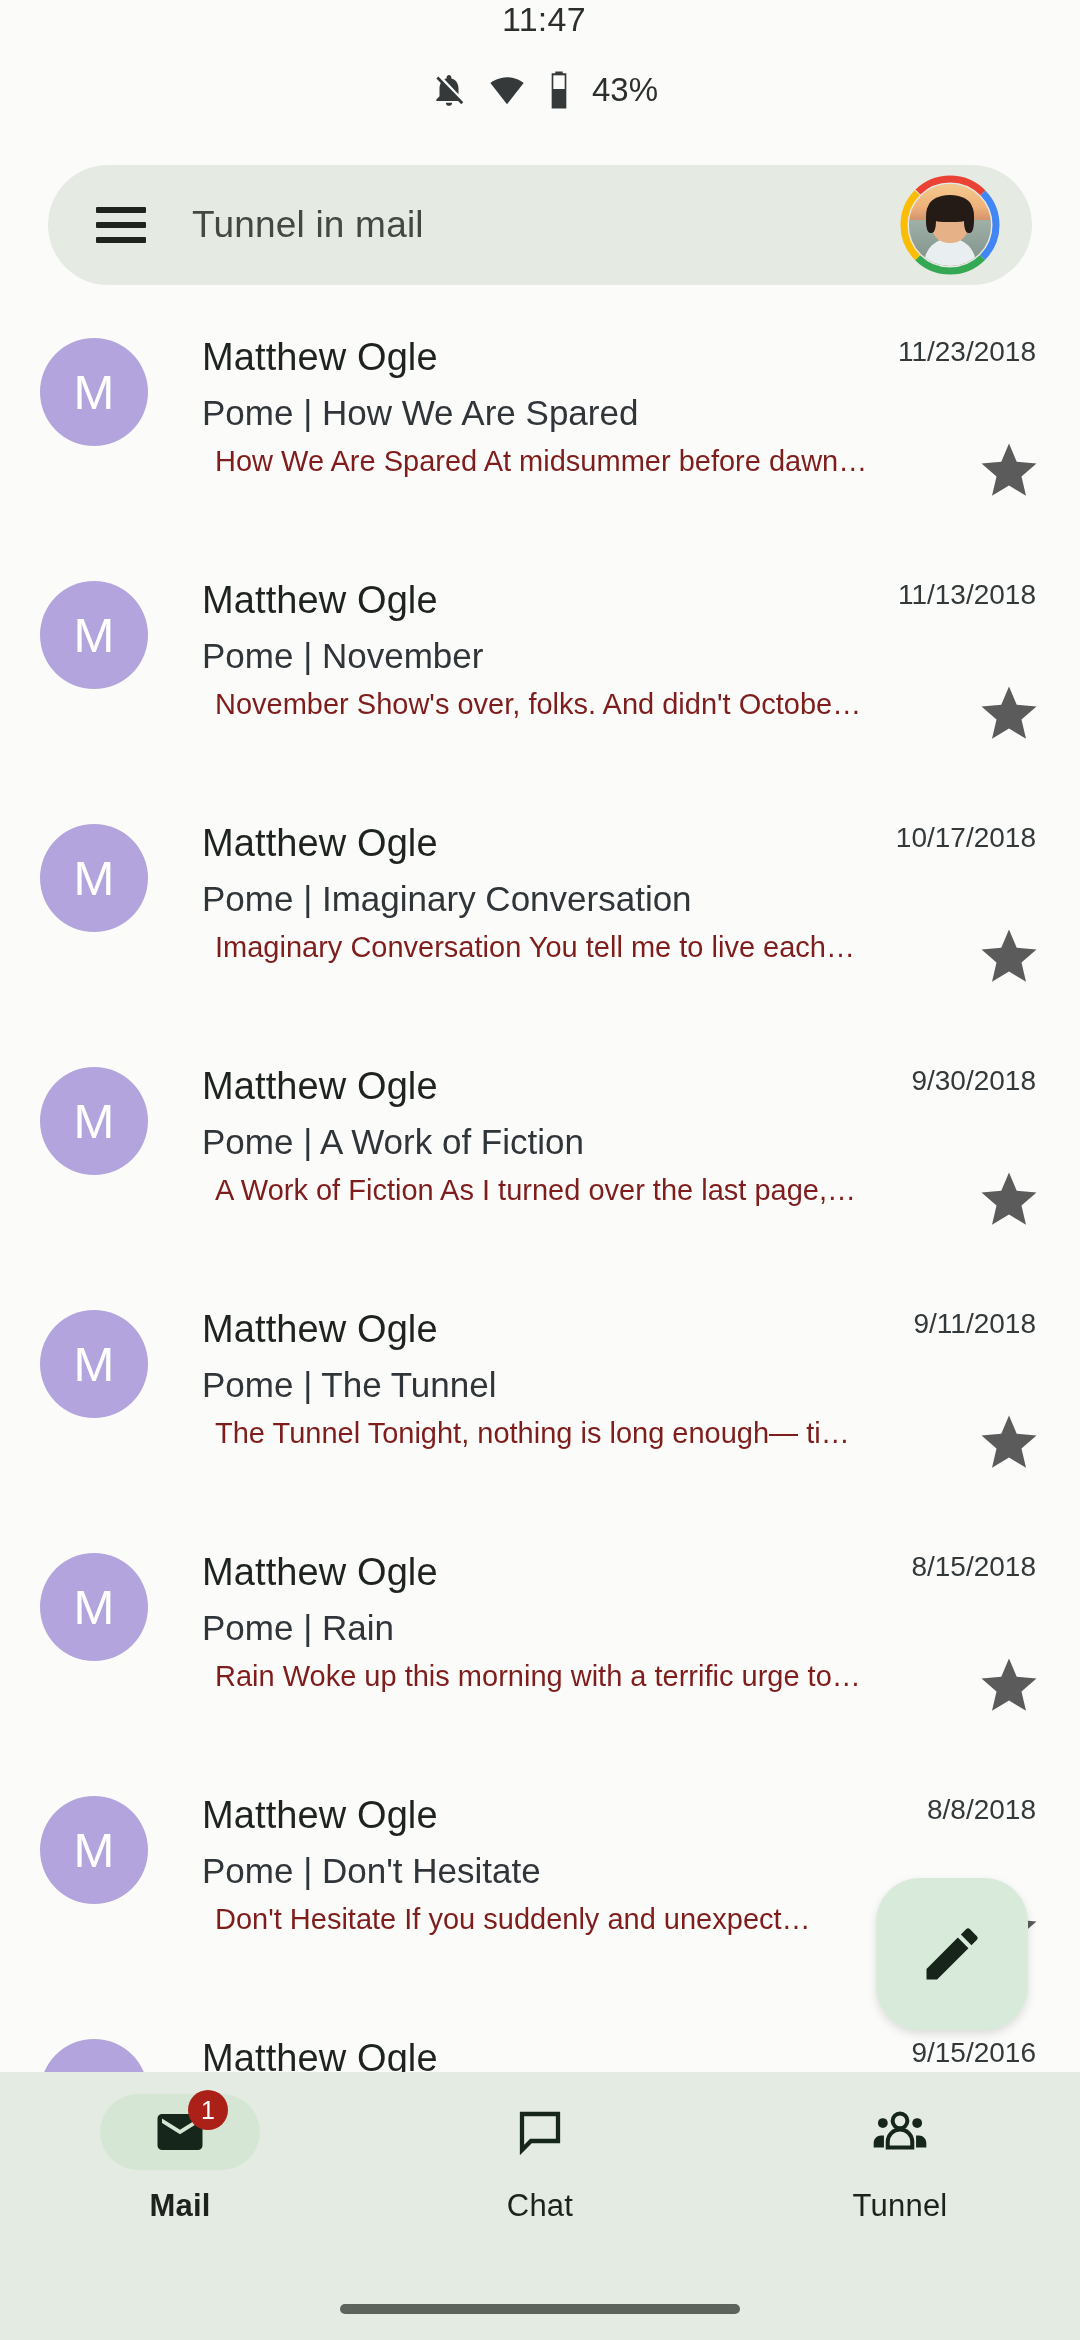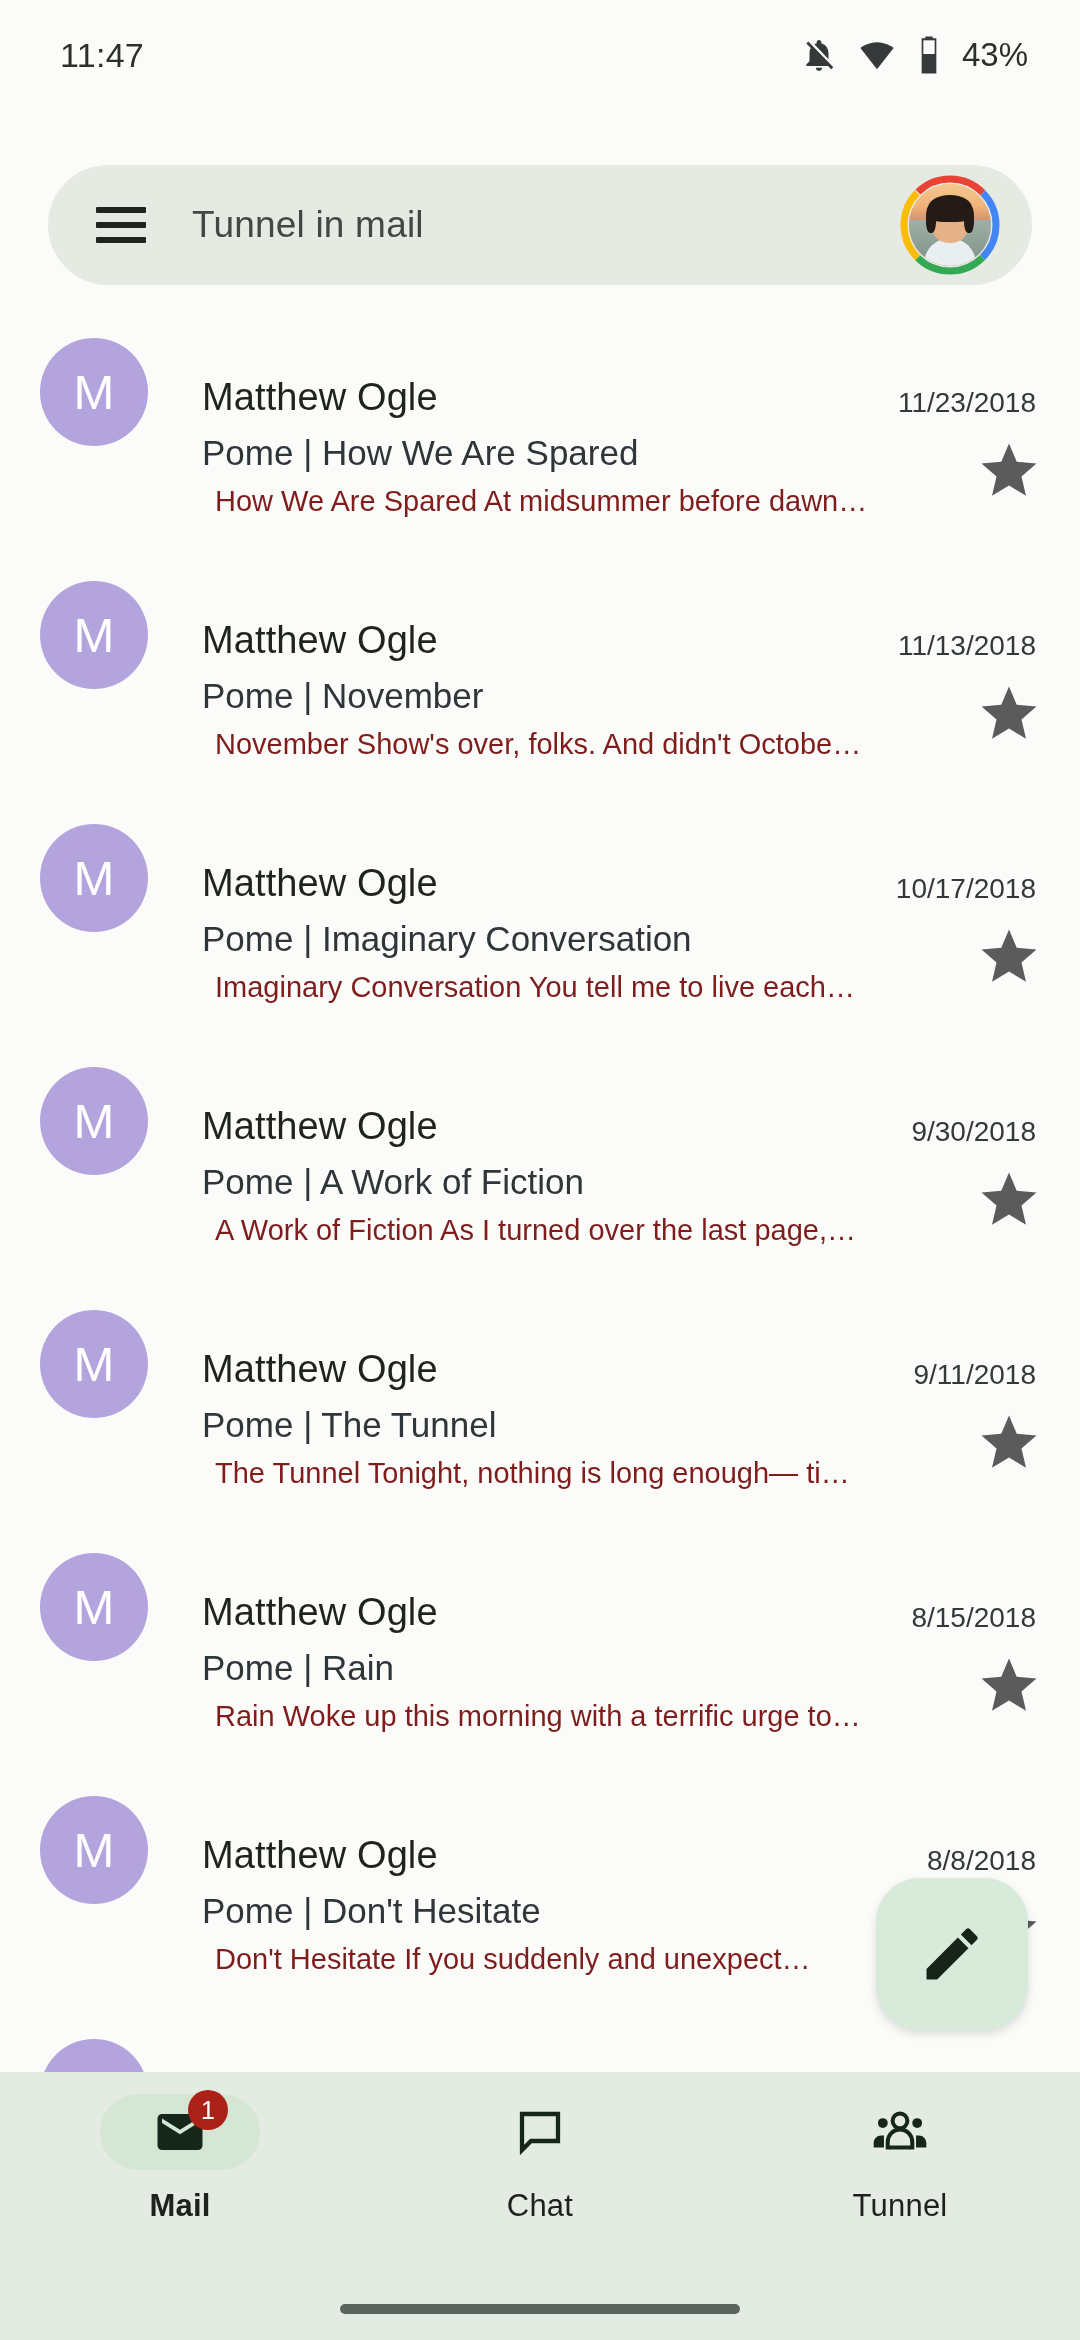--- a/index.html
+++ b/index.html
@@ -9,20 +9,21 @@
     font-family:"Liberation Sans", sans-serif;
     overflow:hidden;
   }
   #app { position:relative; width:1080px; height:2340px; background:#fbfcf9; }
 
   
   .statusbar{
     position:absolute; top:0; left:0; width:1080px; height:110px;
     display:flex; align-items:center; justify-content:space-between;
     padding:0 52px 0 60px;
+    flex-direction:column;
   }
   .status-time{ font-size:34px; color:#2c302c; letter-spacing:.3px; }
   .status-right{ display:flex; align-items:center; gap:20px; }
   .status-battpct{ font-size:33px; color:#2c302c; }
   .sicon{ display:block; }
 
   
   .searchbar{
     position:absolute; top:165px; left:48px;
     width:984px; height:120px;
@@ -63,21 +64,21 @@
     position:relative; height:243px; display:flex; padding:0 44px 0 40px;
   }
   .avatar-letter{
     width:108px; height:108px; border-radius:50%;
     background:#b3a4dd; color:#ffffff;
     display:flex; align-items:center; justify-content:center;
     font-size:49px; font-weight:400; flex:none;
     margin-top:28px;
   }
   .row-body{ flex:1; margin-left:54px; padding-top:26px; min-width:0; }
-  .row-line1{ display:flex; align-items:flex-end;margin-top:40px; }
+  .row-line1{ display:flex; align-items:flex-start; }
   .sender{ font-size:38px; color:#1e231e; letter-spacing:.1px; flex:1;
     white-space:nowrap; overflow:hidden; text-overflow:ellipsis; }
   .date{ font-size:28px; color:#33383a; flex:none; margin-left:18px; }
   .subject{ font-size:35px; color:#30353a; margin-top:14px;
     white-space:nowrap; overflow:hidden; text-overflow:ellipsis; }
   .snippet{ font-size:29px; color:#7f1d1d; margin-top:12px;
     white-space:nowrap; overflow:hidden; text-overflow:ellipsis;
     padding-right:92px;margin-left:13px; }
   .star{
     position:absolute; right:38px; top:128px; width:66px; height:66px;

